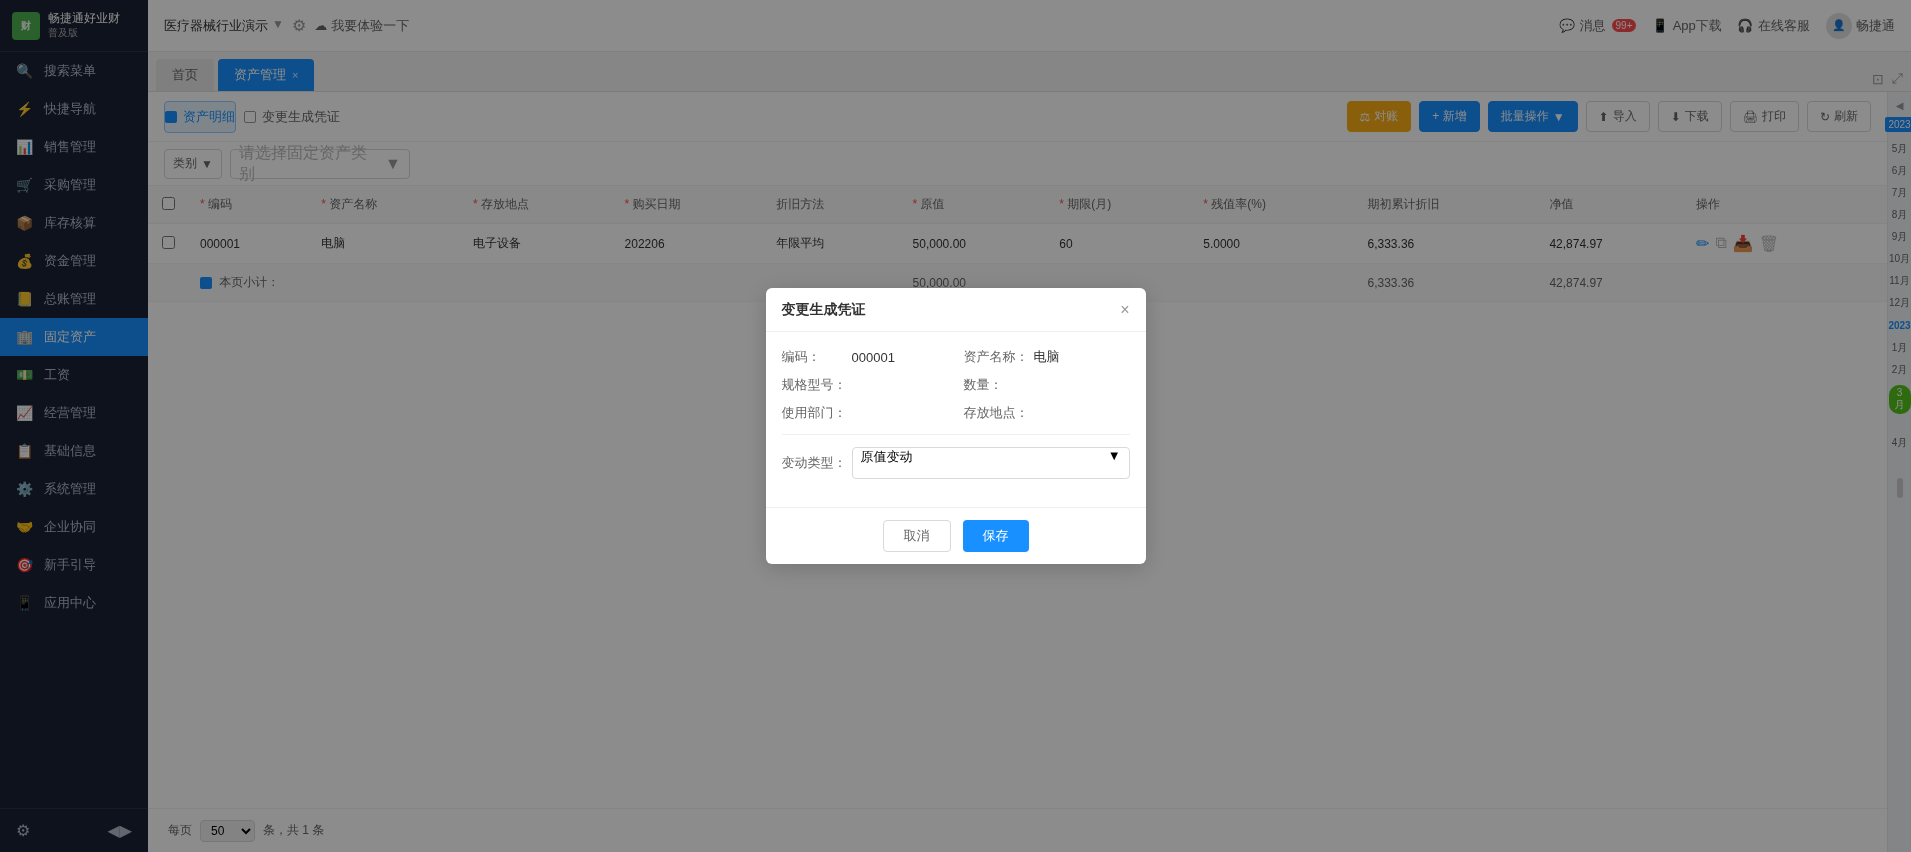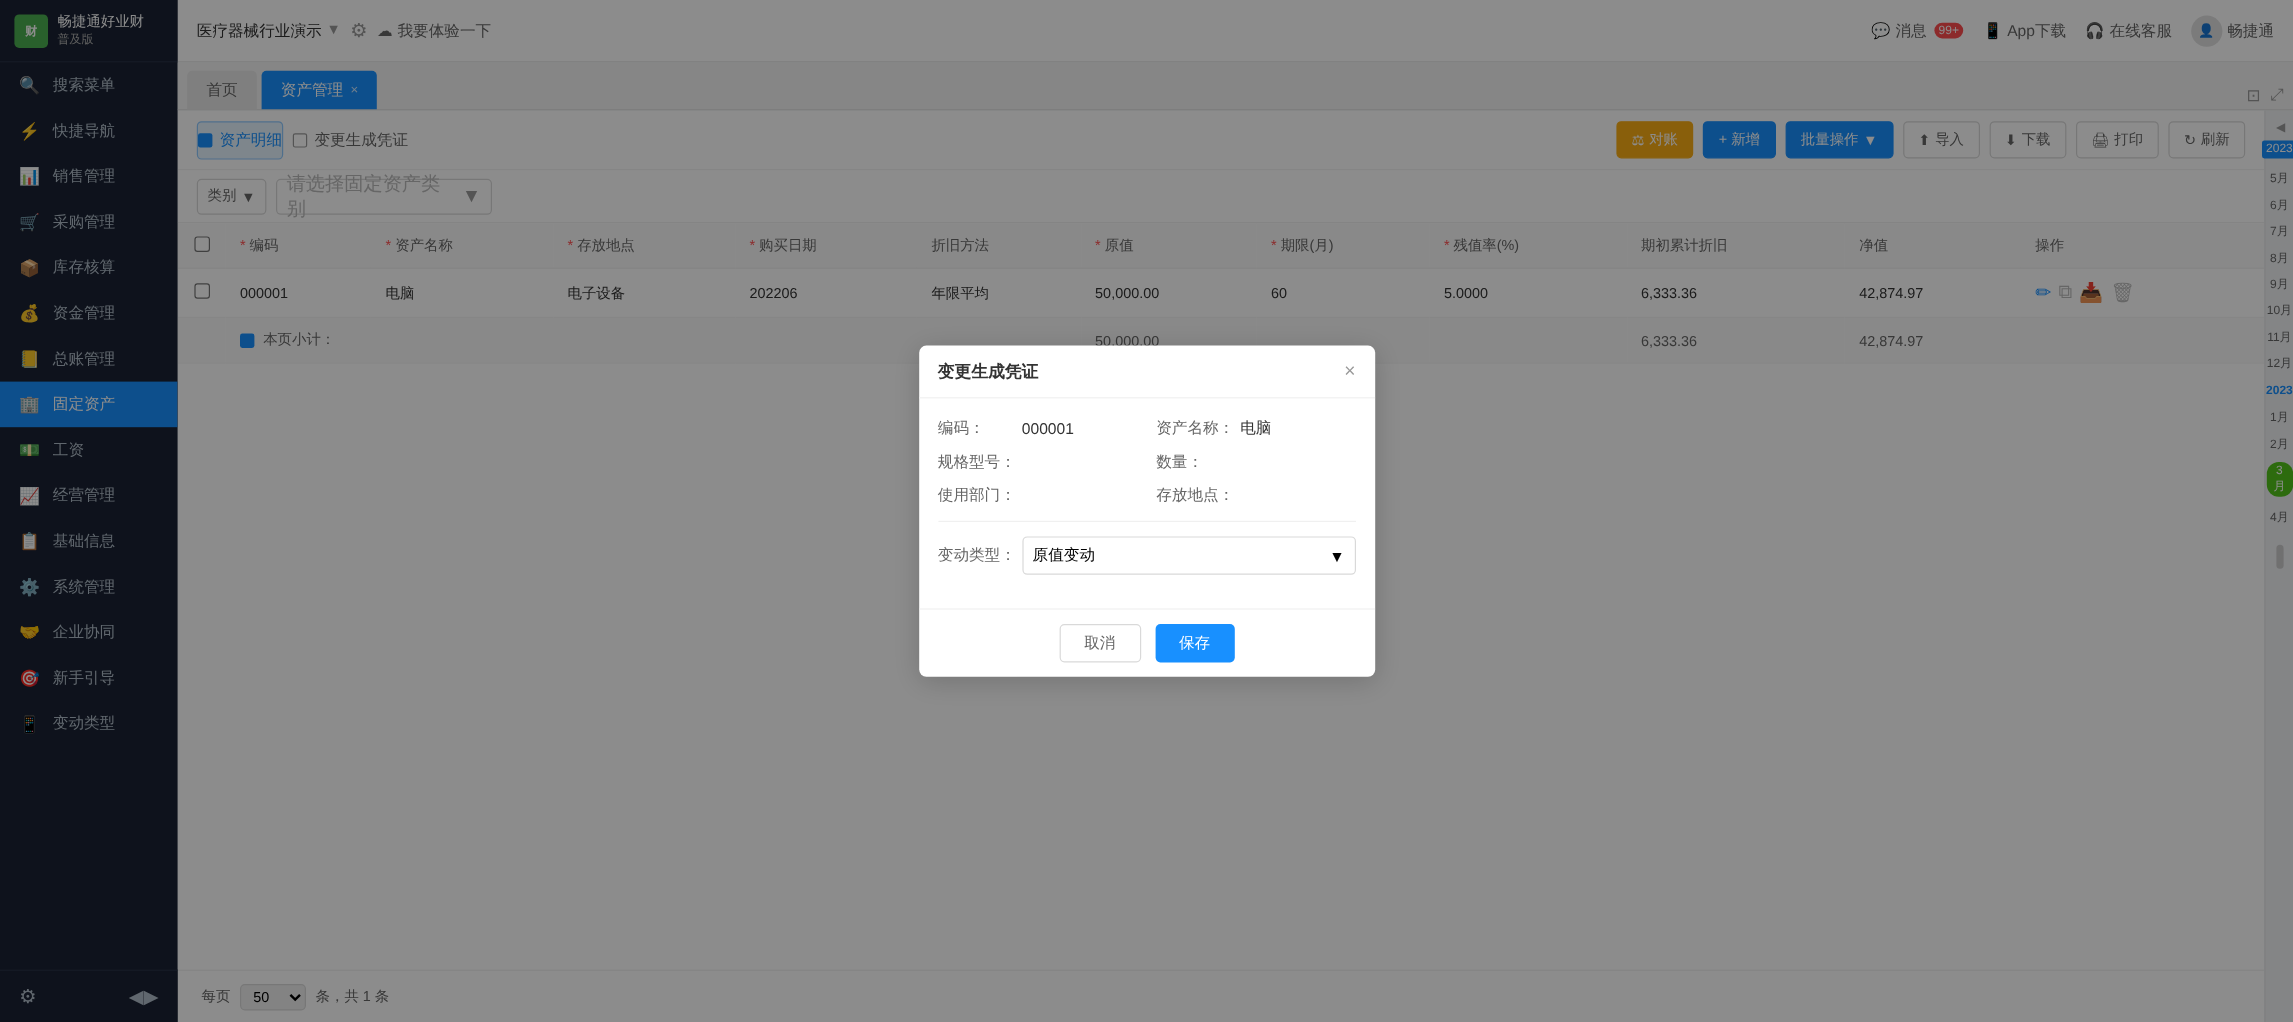--- a/index.html
+++ b/index.html
@@ -313,21 +313,20 @@
     }
     .dialog-field-label { color: #666; font-size: 13px; width: 70px; flex-shrink: 0; }
     .dialog-select {
       flex: 1;
       height: 32px;
       border: 1px solid #d9d9d9;
       border-radius: 4px;
       padding: 0 8px;
       font-size: 13px;
       display: flex;
-      align-items: center;
       justify-content: space-between;
       cursor: pointer;
       background: #fff;
     }
     .dialog-input-group { display: flex; align-items: center; gap: 8px; flex: 1; }
     .dialog-input-static { font-size: 13px; color: #333; }
     .dialog-input {
       flex: 1;
       height: 32px;
       border: 1px solid #d9d9d9;
@@ -432,21 +431,21 @@
       <div class="sidebar-item">
       <span class="sidebar-item-icon">🤝</span>
       <span>企业协同</span>
     </div>
       <div class="sidebar-item">
       <span class="sidebar-item-icon">🎯</span>
       <span>新手引导</span>
     </div>
       <div class="sidebar-item">
       <span class="sidebar-item-icon">📱</span>
-      <span>变动类型</span>
+      <span>应用中心</span>
     </div>
     </div>
   <div class="sidebar-bottom">
     <span class="sidebar-bottom-icon">⚙</span>
     <span class="sidebar-bottom-icon">◀▶</span>
   </div>
 </div>
 
 <div class="main">
 
@@ -632,21 +631,21 @@
       <div style="font-size:10px;color:#666;margin:2px 0;">7月</div>
       <div style="font-size:10px;color:#666;margin:2px 0;">8月</div>
       <div style="font-size:10px;color:#666;margin:2px 0;">9月</div>
       <div style="font-size:10px;color:#666;margin:2px 0;">10月</div>
       <div style="font-size:10px;color:#666;margin:2px 0;">11月</div>
       <div style="font-size:10px;color:#666;margin:2px 0;">12月</div>
       <div style="font-size:10px;color:#1890ff;margin:4px 0;font-weight:bold;">2023</div>
       <div style="font-size:10px;color:#666;margin:2px 0;">1月</div>
       <div style="font-size:10px;color:#666;margin:2px 0;">2月</div>
       <div style="background:#52c41a;color:white;border-radius:10px;font-size:10px;padding:2px 4px;margin:2px 0;width:22px;text-align:center;">3月</div>
-      <div style="font-size:10px;color:#666;margin:4px 0;">4月</div>
+      <div style="font-size:10px;color:#666;margin:16px 0;">4月</div>
       <div style="margin-top:8px;">
         <div style="width:6px;height:20px;background:#ccc;border-radius:3px;"></div>
       </div>
     </div>
   </div>
 </div>
 
 <div class="overlay">
   <div class="dialog">
     <div class="dialog-header">

